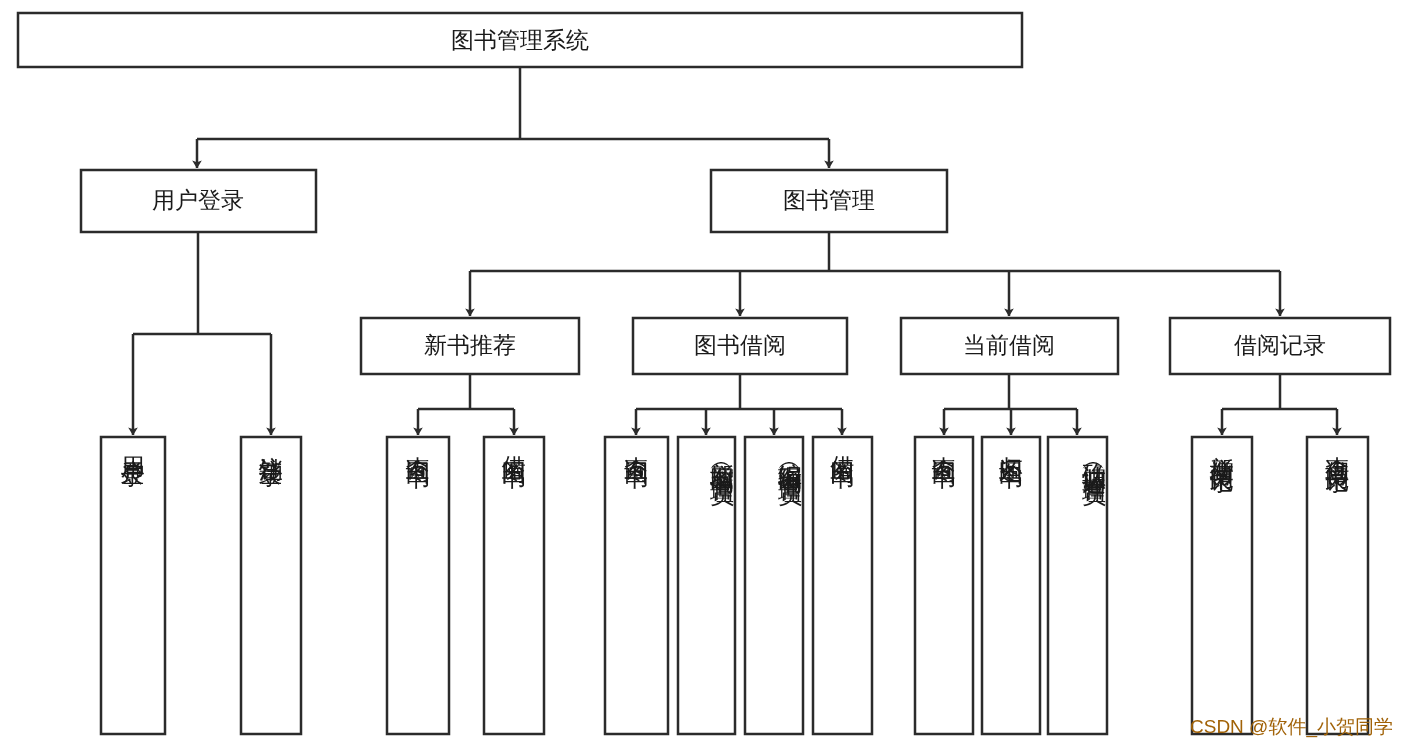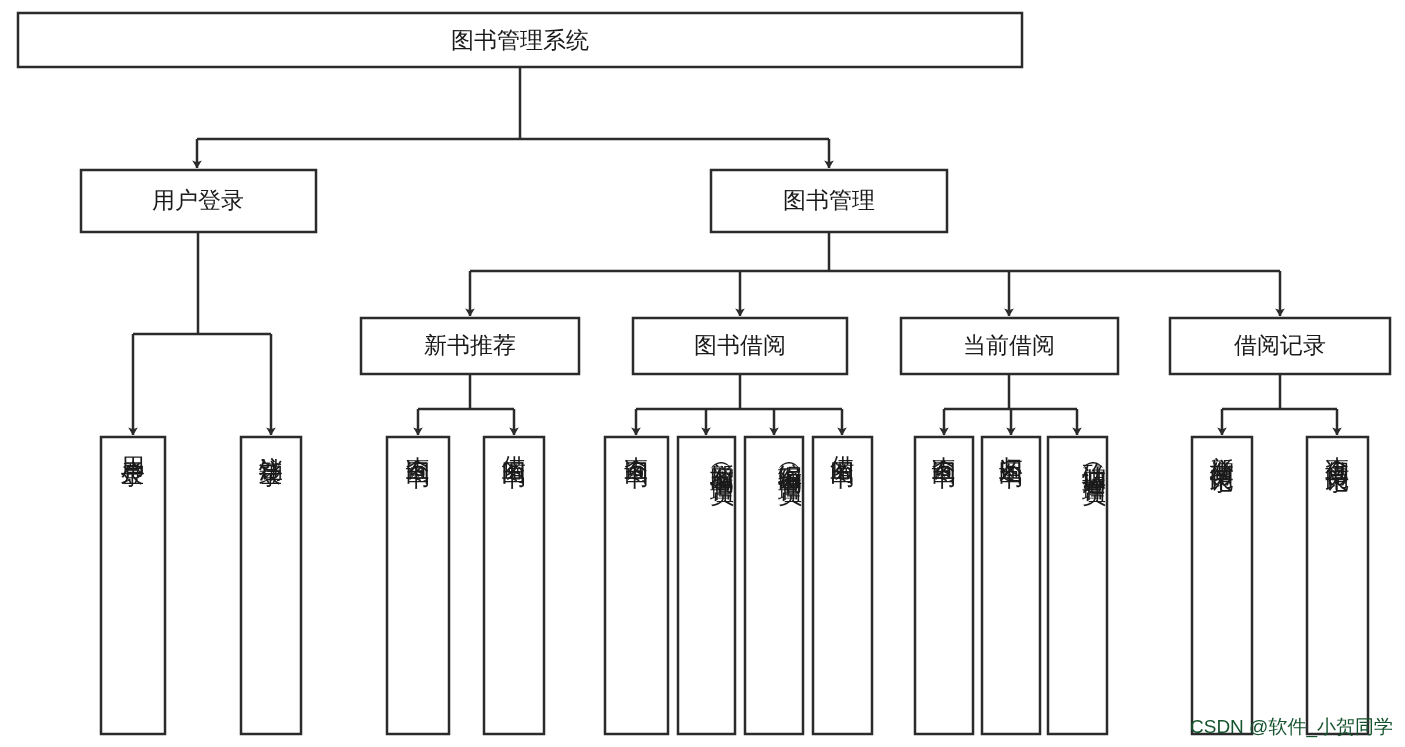--- a/index.html
+++ b/index.html
@@ -55,21 +55,21 @@
     display: flex;
     align-items: center;
     justify-content: flex-start;
     white-space: nowrap;
     pointer-events: none;
   }
   .watermark {
     position: absolute;
     font-family: "Liberation Sans", "DejaVu Sans", sans-serif;
     font-size: 19px;
-    color: #14532d;
+    color: #a16207;
     white-space: nowrap;
   }
 </style>
 </head>
 <body>
 
 <svg id="diagram" viewBox="0 0 1405 747">
   <defs>
     <marker id="arrow" viewBox="0 0 10 12" refX="9.4" refY="6" markerWidth="8" markerHeight="9.6" orient="auto-start-reverse" markerUnits="userSpaceOnUse">
       <path d="M 0 0 L 10 6 L 0 12 L 2.2 6 Z" class="arrow-head"></path>

